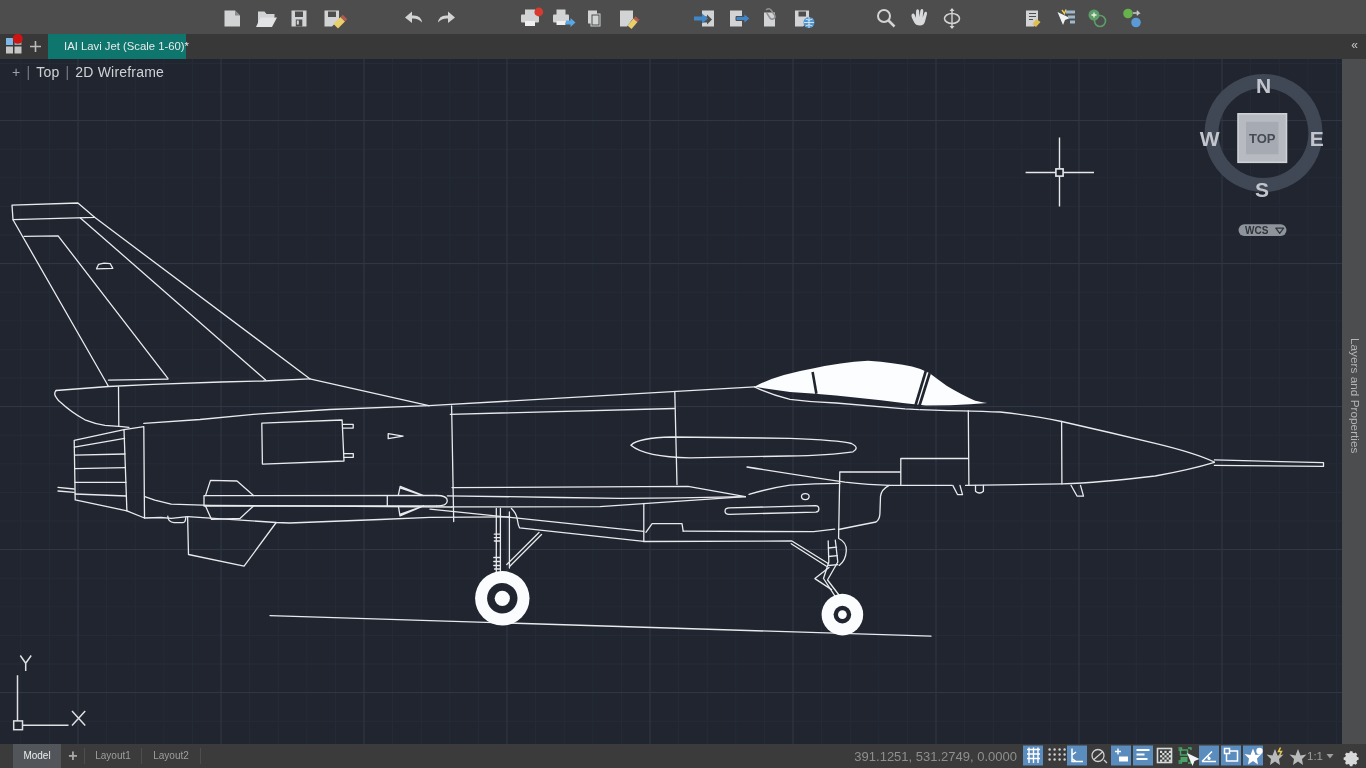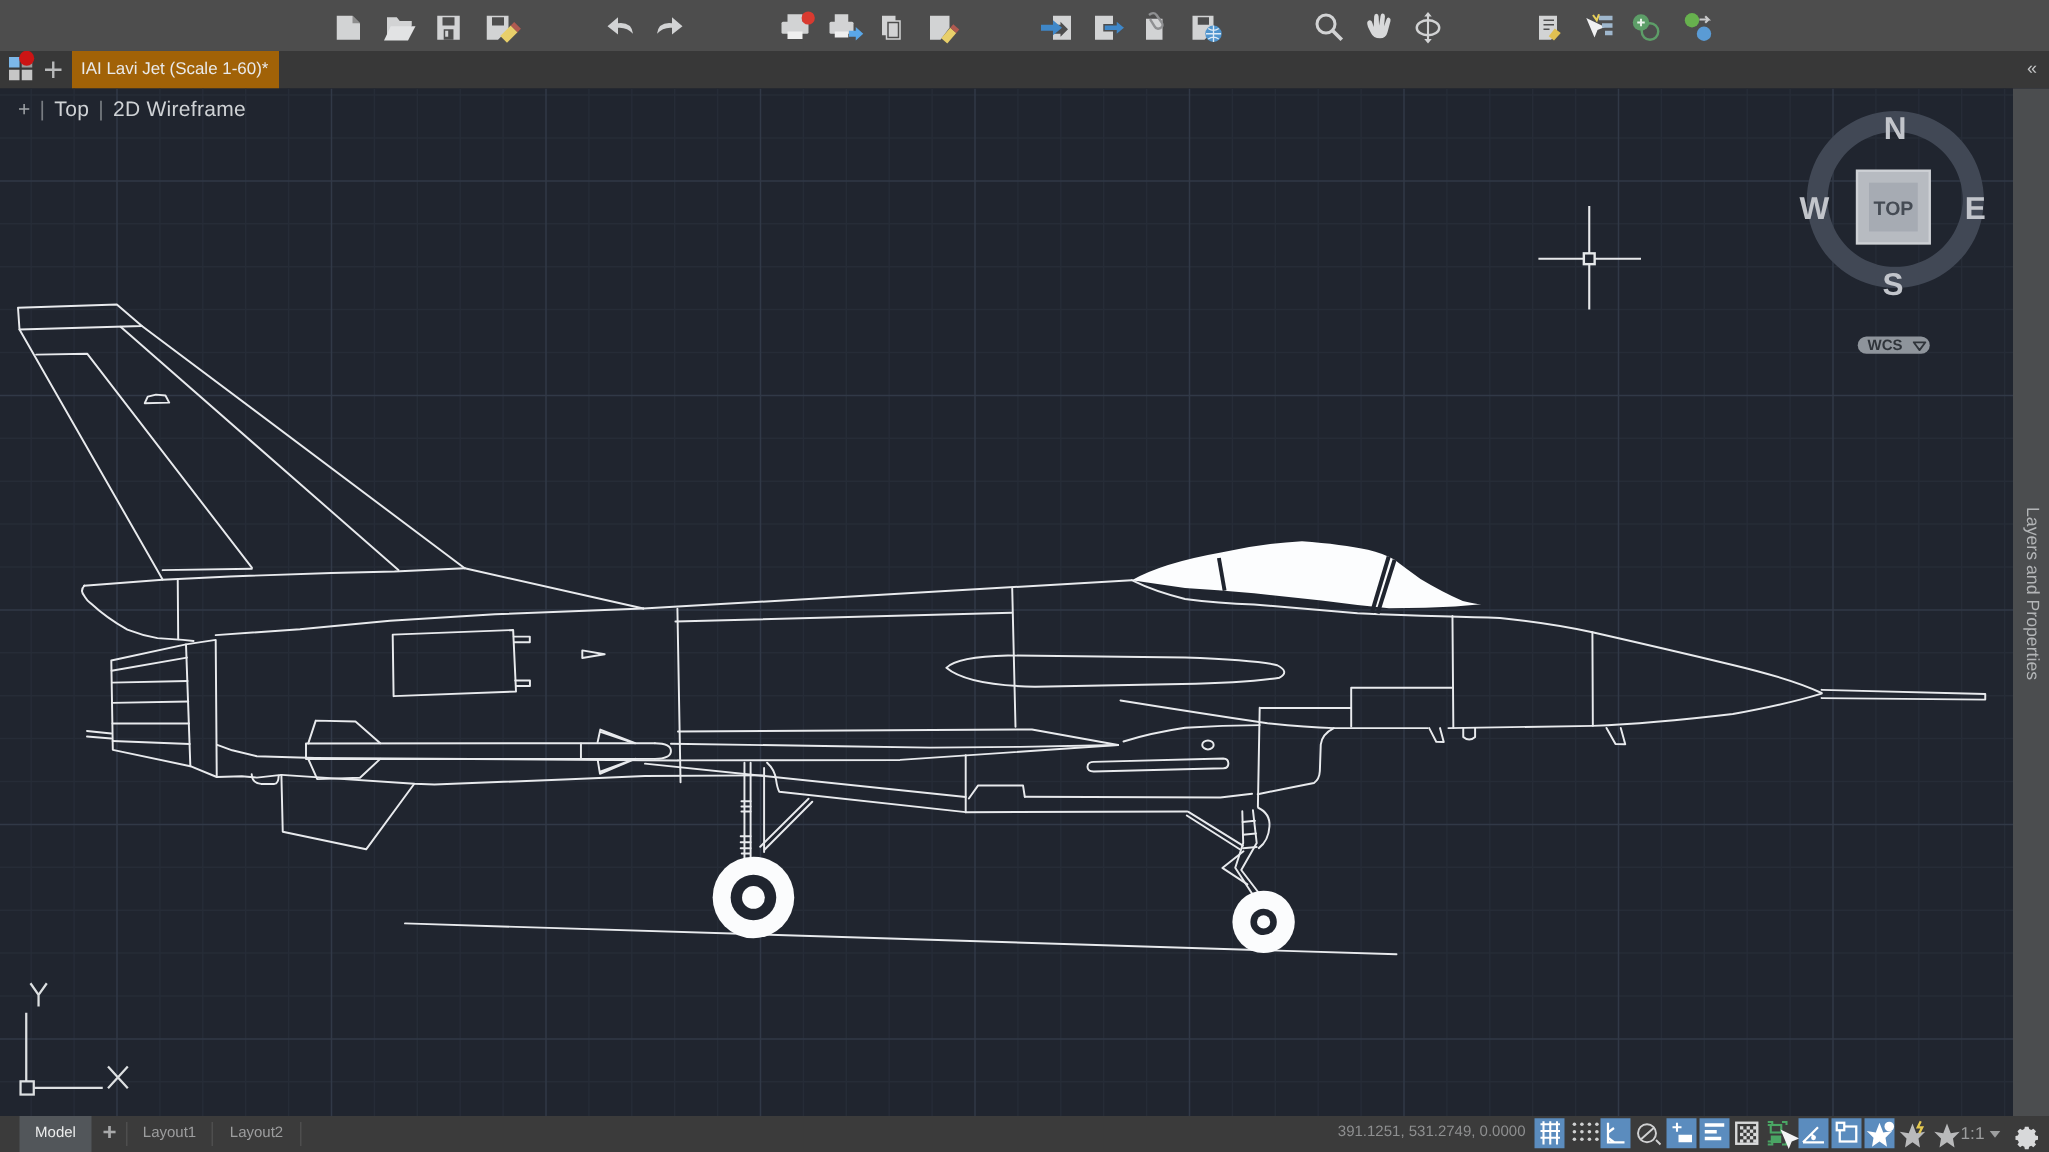--- a/index.html
+++ b/index.html
@@ -1,23 +1,23 @@
 <!DOCTYPE html>
 <html><head><meta charset="utf-8">
 <style>
 *{margin:0;padding:0;box-sizing:border-box}
 html,body{width:1366px;height:768px;overflow:hidden;background:#20252f;font-family:"Liberation Sans",sans-serif}
 #toolbar{position:absolute;left:0;top:0;width:1366px;height:34px;background:#4d4d4d}
 #tabbar{position:absolute;left:0;top:34px;width:1366px;height:25px;background:#383838}
-#tab1{position:absolute;left:48px;top:0;width:138px;height:25px;background:#a16207;color:#e9eaeb;font-size:11.3px;line-height:25px;padding-left:6px;white-space:nowrap}
+#tab1{position:absolute;left:48px;top:0;width:138px;height:25px;background:#0f766e;color:#e9eaeb;font-size:11.3px;line-height:25px;padding-left:16px;white-space:nowrap}
 #canvas{position:absolute;left:0;top:59px;width:1366px;height:685px;background:#20252f}
 #sidebar{position:absolute;left:1342px;top:59px;width:24px;height:685px;background:#4b4d4f}
 #sidebar span{position:absolute;top:279px;left:6px;writing-mode:vertical-rl;color:#b3b5b7;font-size:11.8px;white-space:nowrap}
 #statusbar{position:absolute;left:0;top:744px;width:1366px;height:24px;background:#3b3b3b}
-#coords{position:absolute;right:349px;top:5px;color:#8e8f90;font-size:10px}
+#coords{position:absolute;right:349px;top:5px;color:#8e8f90;font-size:13px}
 #vplabel{position:absolute;left:12px;top:5px;font-size:14px;color:#cfd2d5;letter-spacing:0.2px}
 #vplabel .pl{color:#9fa3a7}
 #vplabel .sep{color:#787c82;padding:0 6px}
 .mtab{position:absolute;top:0;height:24px;line-height:24px;font-size:10px;color:#9d9e9f;text-align:center}
 </style></head>
 <body>
 <div id="toolbar">
     <svg width="1366" height="34" style="position:absolute;left:0;top:0">
 <g fill="#d2d3d4" stroke="none">
 

